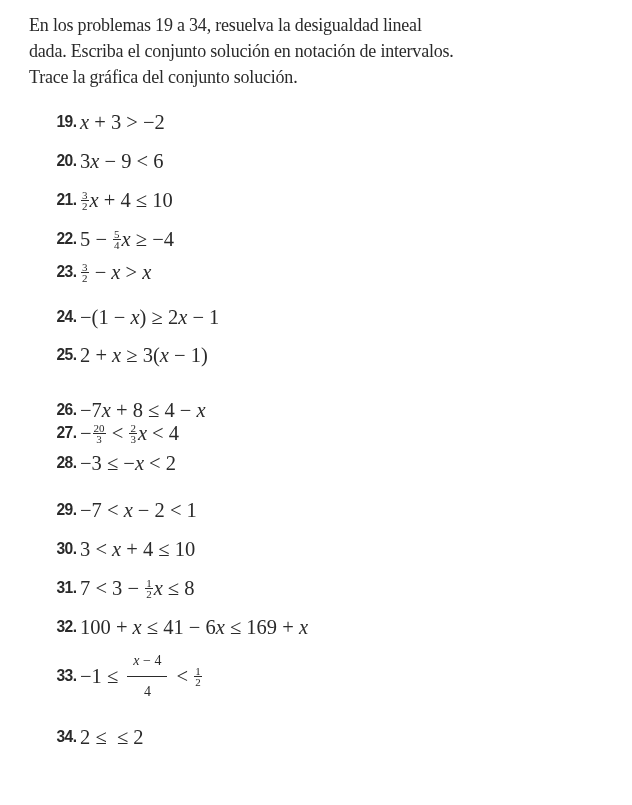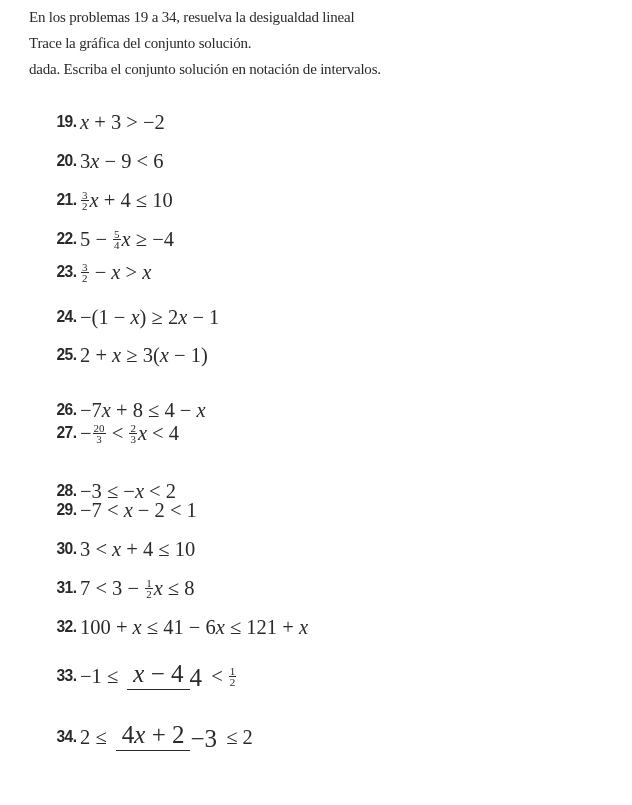--- a/index.html
+++ b/index.html
@@ -1,19 +1,19 @@
 <!DOCTYPE html>
 <html><head>
 <meta charset="utf-8">
 <style>
   html, body { margin:0; padding:0; background:#ffffff; }
   body { width:632px; height:805px; position:relative; overflow:hidden; color:#2a2a2a; }
   .intro {
-    position:absolute; left:29px; top:4px; width:590px;
-    font-family:"Liberation Serif", serif; font-size:15px; line-height:26px;
+    position:absolute; left:29px; top:12px; width:590px;
+    font-family:"Liberation Serif", serif; font-size:18px; line-height:26px;
     letter-spacing:-0.2px;
   }
   .intro div { white-space:nowrap; }
   .prob {
     position:absolute; left:36px; height:30px;
     display:flex; align-items:center;text-align:right;
   }
   .num {
     font-family:"Liberation Sans", sans-serif; font-weight:bold; font-size:17px;
     width:44px; letter-spacing:-0.6px; transform:scaleX(0.92); transform-origin:left center;
@@ -22,33 +22,33 @@
     font-family:"Liberation Serif", serif; font-size:20.5px; white-space:nowrap;
     display:flex; align-items:center;
   }
   .eq i { font-style:italic; }
   .frac-s {
     display:inline-flex; flex-direction:column; align-items:center;
     font-size:11px; line-height:10px; margin:0 1px; vertical-align:middle;
   }
   .frac-s .n { border-bottom:1px solid #2a2a2a; padding:0 1px; }
   .frac-b {
-    display:inline-flex; flex-direction:row; align-items:center;
-    font-size:25px; line-height:24px; margin:0 4px;
+    display:inline-flex; flex-direction:column; align-items:center;
+    font-size:14px; line-height:24px; margin:0 4px;
   }
   .frac-b .n { border-bottom:1.5px solid #2a2a2a; padding:0 6px 3px 6px; }
   .frac-b .d { padding-top:3px; }
 </style>
 </head>
 <body>
 
 <div class="intro">
   <div>En los problemas 19 a 34, resuelva la desigualdad lineal</div>
+  <div>dada. Escriba el conjunto solución en notación de intervalos.</div>
   <div>Trace la gráfica del conjunto solución.</div>
-  <div>dada. Escriba el conjunto solución en notación de intervalos.</div>
 </div>
 
 <div class="prob" style="top:107px">
   <span class="num">19.</span>
   <span class="eq">
     <i>x</i>
       <span style="white-space:pre"> + 3 &gt; −2</span>
   </span>
 </div>
 
@@ -143,21 +143,21 @@
       <span style="white-space:pre"> &lt; </span>
       <span class="frac-s">
         <span class="n">2</span>
         <span class="d">3</span>
       </span>
       <i>x</i>
       <span style="white-space:pre"> &lt; 4</span>
   </span>
 </div>
 
-<div class="prob" style="top:476px">
+<div class="prob" style="top:448px">
   <span class="num">28.</span>
   <span class="eq">
     <span style="white-space:pre">−3 ≤ −</span>
       <i>x</i>
       <span style="white-space:pre"> &lt; 2</span>
   </span>
 </div>
 
 <div class="prob" style="top:495px">
   <span class="num">29.</span>
@@ -190,21 +190,21 @@
   </span>
 </div>
 
 <div class="prob" style="top:612px">
   <span class="num">32.</span>
   <span class="eq">
     <span style="white-space:pre">100 + </span>
       <i>x</i>
       <span style="white-space:pre"> ≤ 41 − 6</span>
       <i>x</i>
-      <span style="white-space:pre"> ≤ 121 + </span>
+      <span style="white-space:pre"> ≤ 169 + </span>
       <i>x</i>
   </span>
 </div>
 
 <div class="prob" style="top:648px; height:56px">
   <span class="num">33.</span>
   <span class="eq">
     <span style="white-space:pre">−1 ≤ </span>
     <span class="frac-b">
       <span class="n"><i>x</i><span style="white-space:pre"> − 4</span></span>
@@ -215,19 +215,15 @@
         <span class="n">1</span>
         <span class="d">2</span>
       </span>
   </span>
 </div>
 
 <div class="prob" style="top:709px; height:56px">
   <span class="num">34.</span>
   <span class="eq">
     <span style="white-space:pre">2 ≤ </span>
-    <span class="frac-b">
-      <span class="n"><span>4</span><i>x</i><span style="white-space:pre"> + 2</span></span>
-      <span class="d">−3</span>
-    </span>
     <span style="white-space:pre"> ≤ 2</span>
   </span>
 </div>
 
 </body></html>

